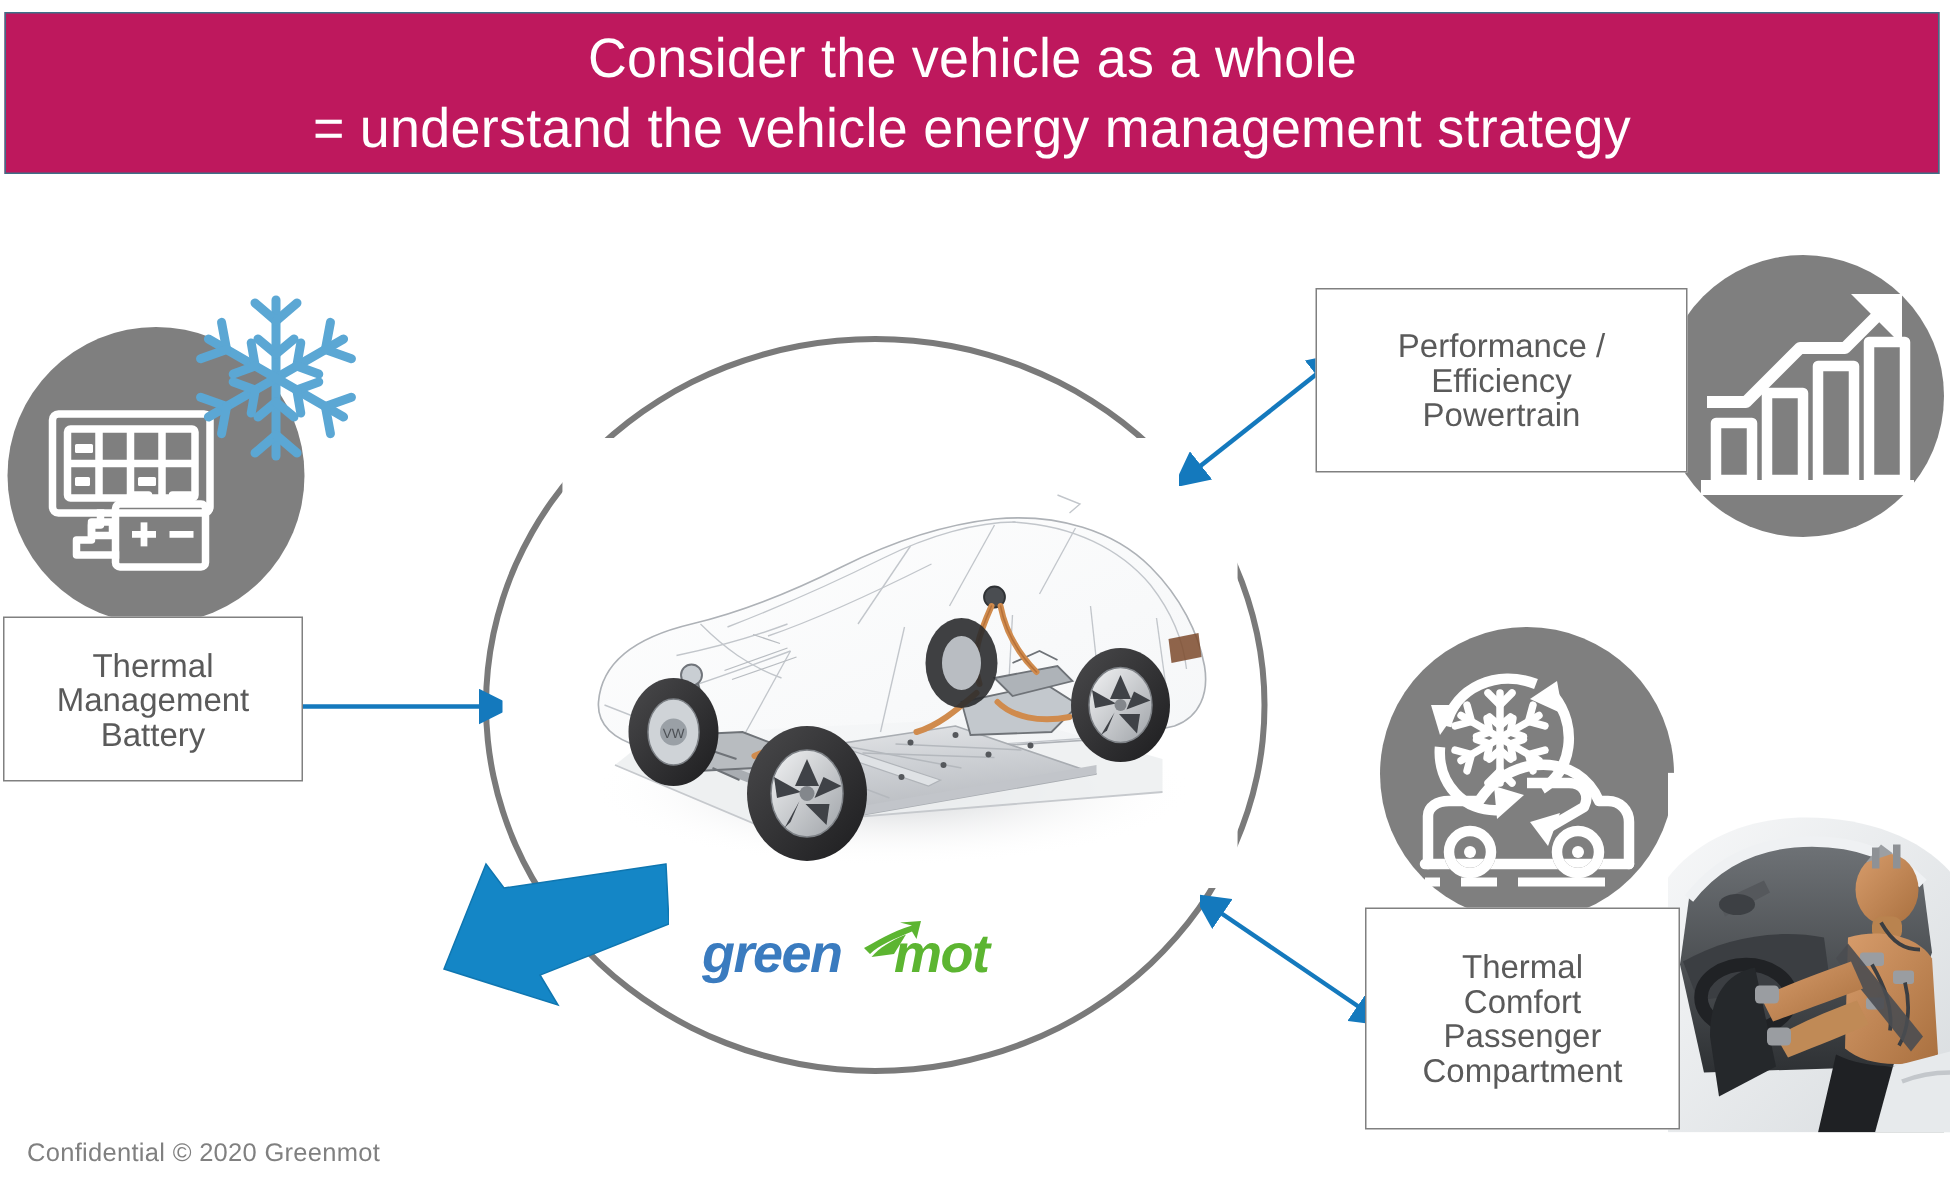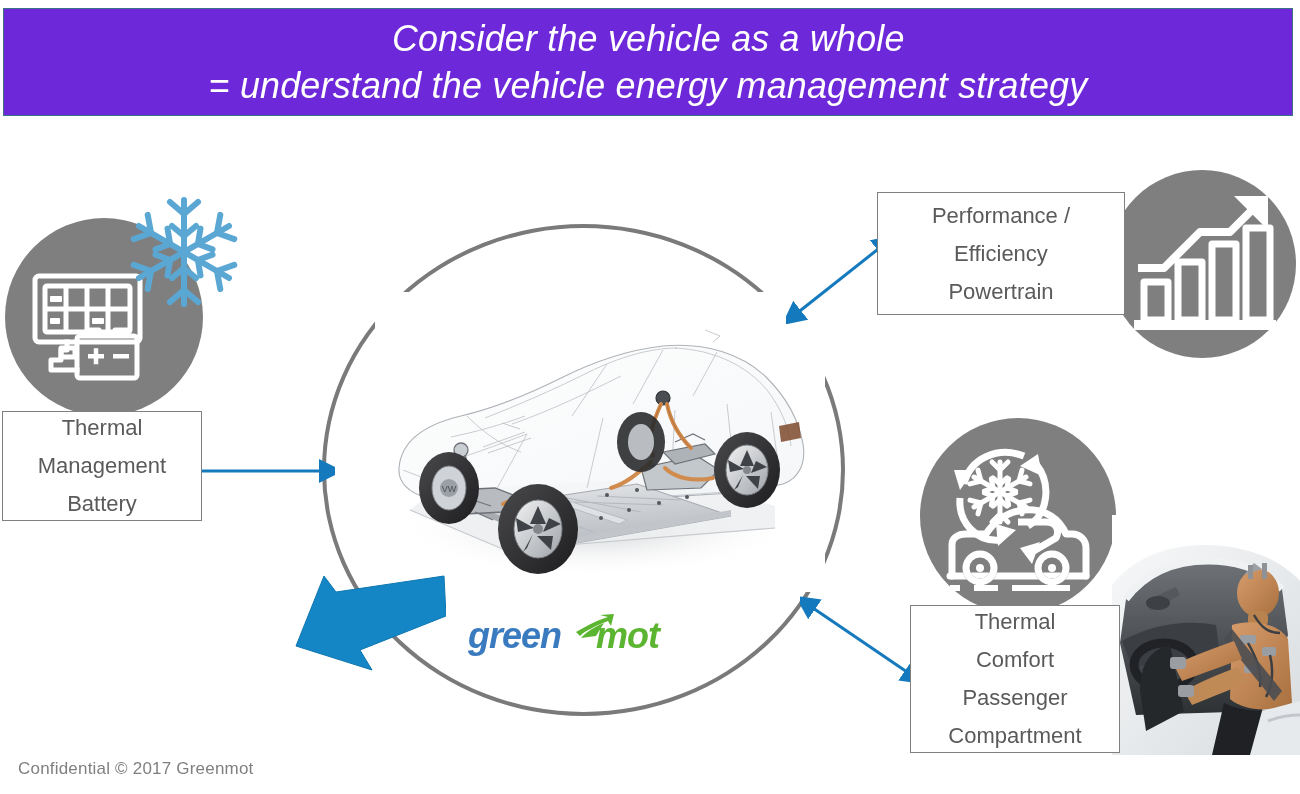--- a/index.html
+++ b/index.html
@@ -20,29 +20,28 @@
     background: #ffffff;
   }
 
   
   .title-banner {
     position: absolute;
     left: 3px;
     top: 8px;
     width: 1290px;
     height: 108px;
-    background: #6d28d9;
+    background: #be185d;
     border: 1px solid #3d6f87;
     box-sizing: border-box;
     display: flex;
     flex-direction: column;
     align-items: center;
     justify-content: center;
     text-align: center;
-    font-style: italic;
   }
   .title-line {
     color: #ffffff;
     font-family: "Liberation Sans", sans-serif;
     font-size: 37px;
     font-weight: 300;
     line-height: 47px;
     letter-spacing: 0.2px;
     white-space: nowrap;
     transform: scaleX(0.97);
@@ -114,21 +113,21 @@
 
   
   .callout {
     position: absolute;
     background: #ffffff;
     border: 1px solid #808080;
     box-sizing: border-box;
     color: #5a5a5a;
     font-family: "Liberation Sans", sans-serif;
     font-size: 22px;
-    line-height: 38px;
+    line-height: 23px;
     text-align: center;
     display: flex;
     flex-direction: column;
     align-items: center;
     justify-content: center;
     white-space: pre-line;
   }
   #callout-battery { left: 2px;   top: 411px; width: 200px; height: 110px; }
   #callout-perf    { left: 877px; top: 192px; width: 248px; height: 123px; }
   #callout-comfort { left: 910px; top: 605px; width: 210px; height: 148px; }
@@ -648,15 +647,15 @@
 
   <div class="callout" id="callout-perf">Performance /
 Efficiency
 Powertrain</div>
 
   <div class="callout" id="callout-comfort">Thermal
 Comfort
 Passenger
 Compartment</div>
 
-  <div class="footer">Confidential © 2017 Greenmot</div>
+  <div class="footer">Confidential © 2020 Greenmot</div>
 
 </div>
 
 </body></html>

